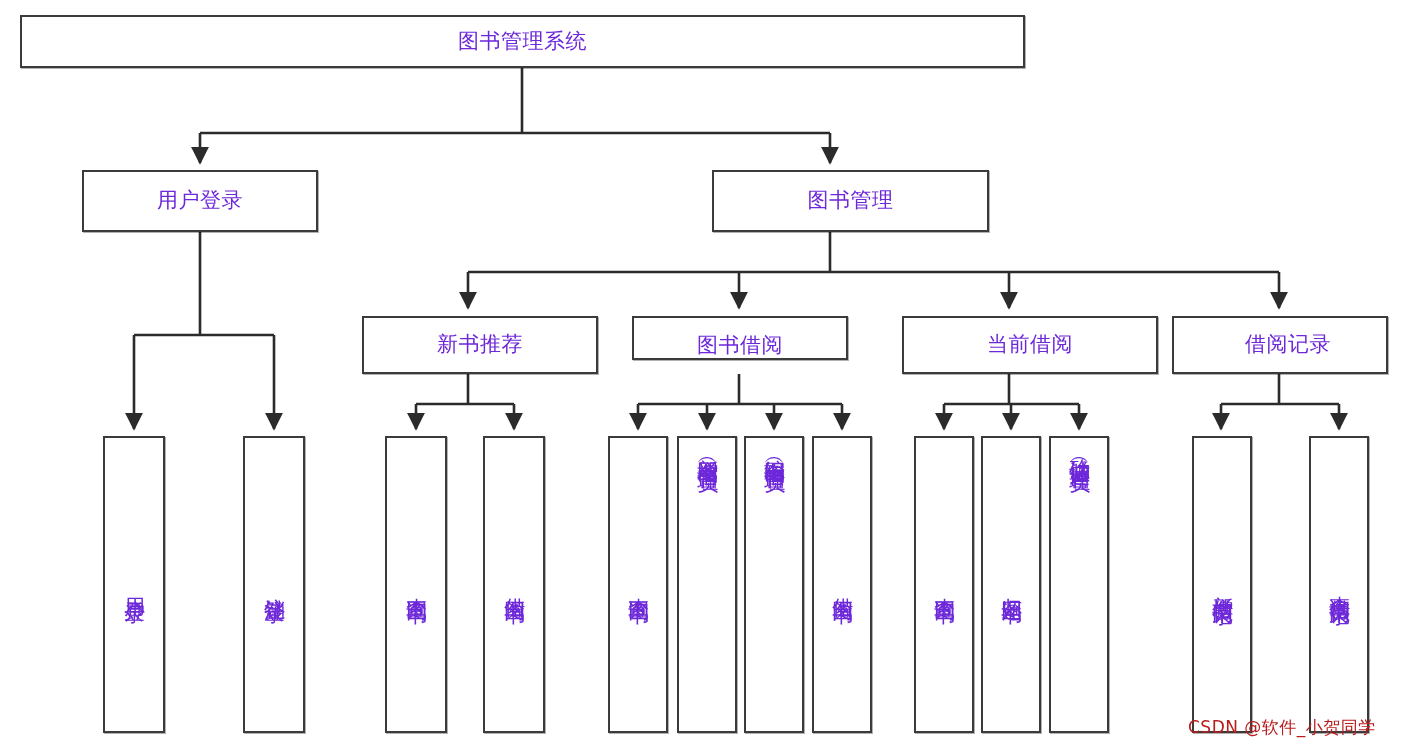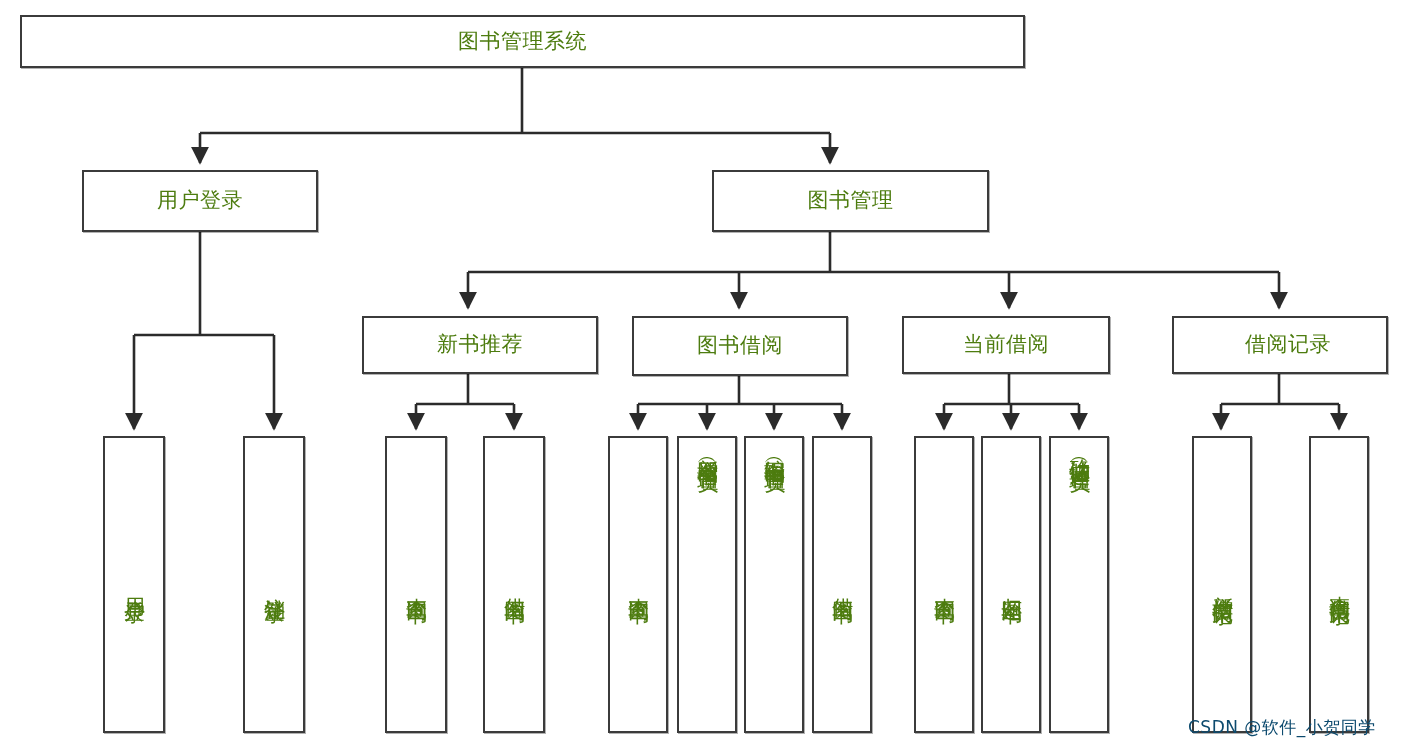--- a/index.html
+++ b/index.html
@@ -17,39 +17,39 @@
     box-sizing:border-box;
     display:flex;
     align-items:center;
     justify-content:center;
     box-shadow:1px 1px 0 rgba(0,0,0,0.30);
   }
   .node .label{
     font-size:21px;
     line-height:1.12;
     letter-spacing:0.5px;
-    color:#4d7c0f;
+    color:#6d28d9;
     white-space:nowrap;
     text-align:center;
   }
   .node.vertical{align-items:flex-start;padding-top:4px;}
   .node.vertical .label{
     writing-mode:vertical-rl;
     text-orientation:upright;
     font-size:21px;
     line-height:1.32;
     letter-spacing:2px;
     white-space:nowrap;
     -webkit-writing-mode:vertical-rl;
   }
   .node.vertical.center{align-items:center;padding-top:0;}
   .watermark{
     position:absolute;
     font-size:17px;
-    color:#0c4a6e;
+    color:#b91c1c;
     white-space:nowrap;
     letter-spacing:0.5px;
     font-family:"DejaVu Sans","Liberation Sans",sans-serif;
   }
 </style>
 </head>
 <body>
 
 <div id="diagram-root">
 
@@ -110,24 +110,24 @@
   <div class="node" style="left:82px;top:170px;width:236px;height:62px;">
     <span class="label">用户登录</span>
   </div>
   <div class="node" style="left:712px;top:170px;width:277px;height:62px;">
     <span class="label">图书管理</span>
   </div>
 
   <div class="node" style="left:362px;top:316px;width:236px;height:58px;">
     <span class="label">新书推荐</span>
   </div>
-  <div class="node" style="left:632px;top:316px;width:216px;height:60px;">
+  <div class="node" style="left:632px;top:316px;width:216px;height:44px;align-items:flex-end;">
     <span class="label">图书借阅</span>
   </div>
-  <div class="node" style="left:902px;top:316px;width:208px;height:58px;">
+  <div class="node" style="left:902px;top:316px;width:256px;height:58px;">
     <span class="label">当前借阅</span>
   </div>
   <div class="node" style="left:1172px;top:316px;width:216px;height:58px;padding-left:16px;">
     <span class="label">借阅记录</span>
   </div>
 
   <div class="node vertical center" style="left:103px;top:436px;width:62px;height:297px;">
     <span class="label">用户登录</span>
   </div>
   <div class="node vertical center" style="left:243px;top:436px;width:62px;height:297px;">

